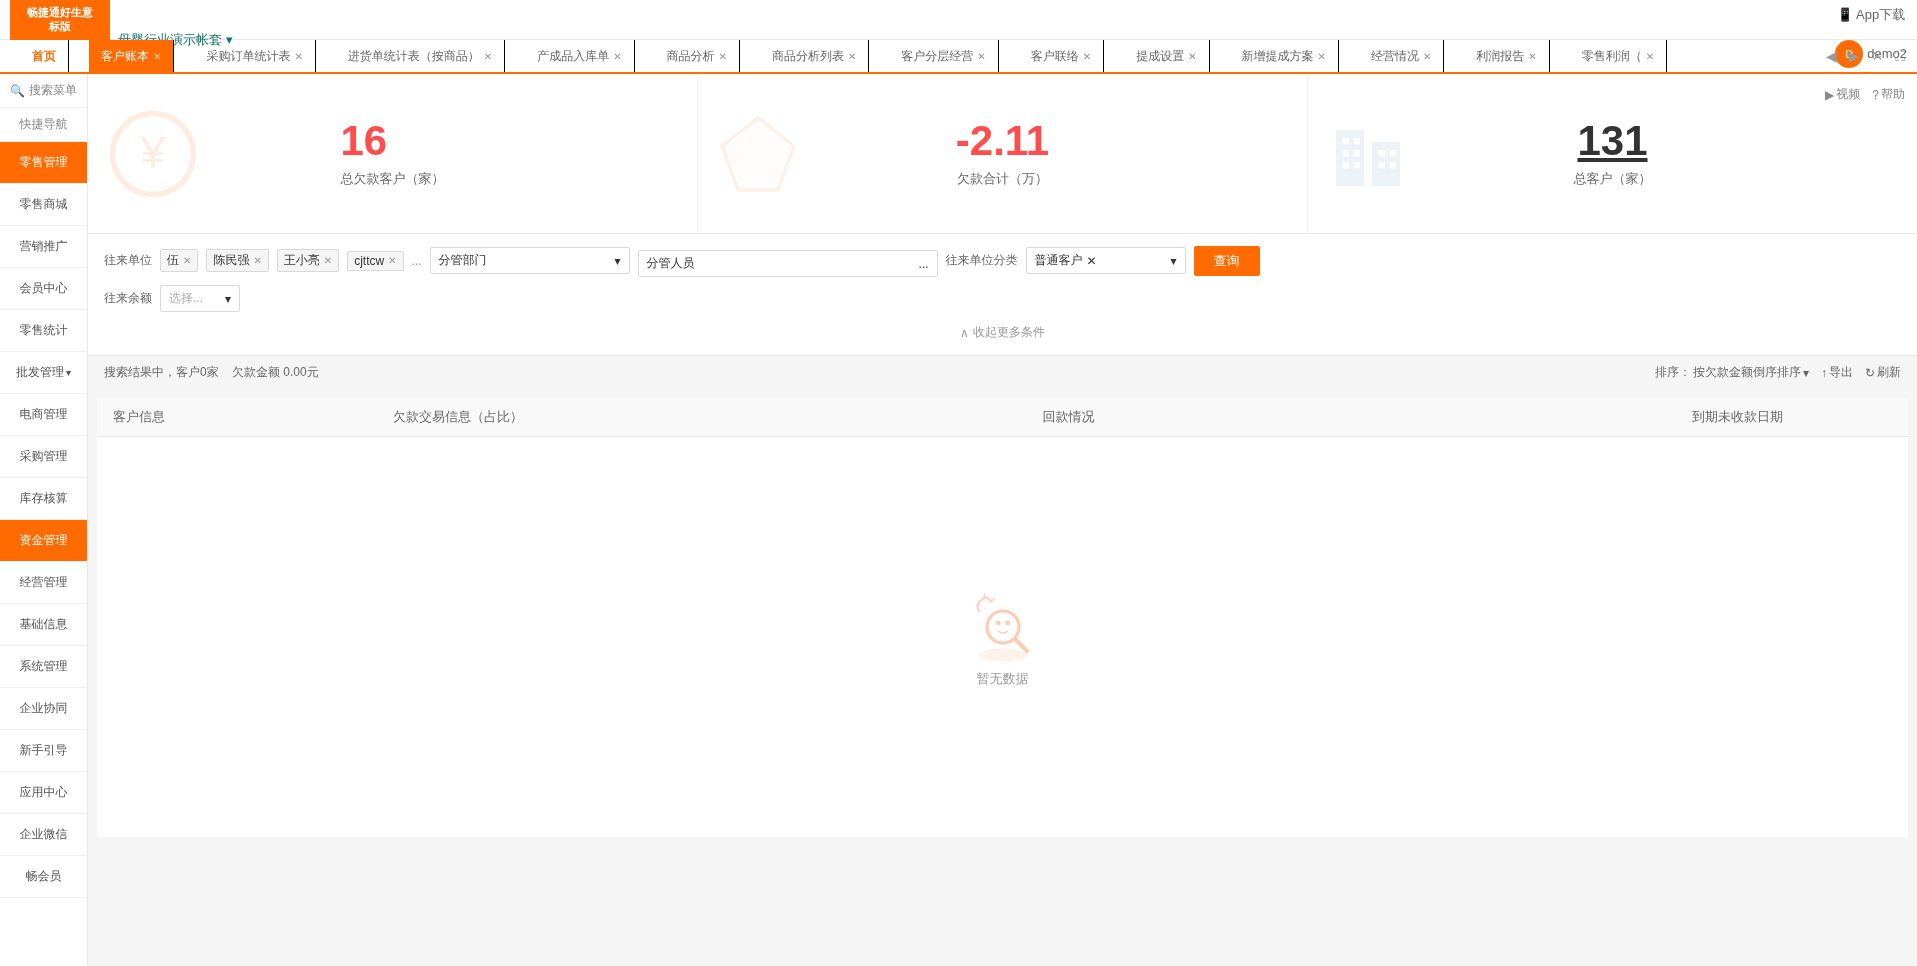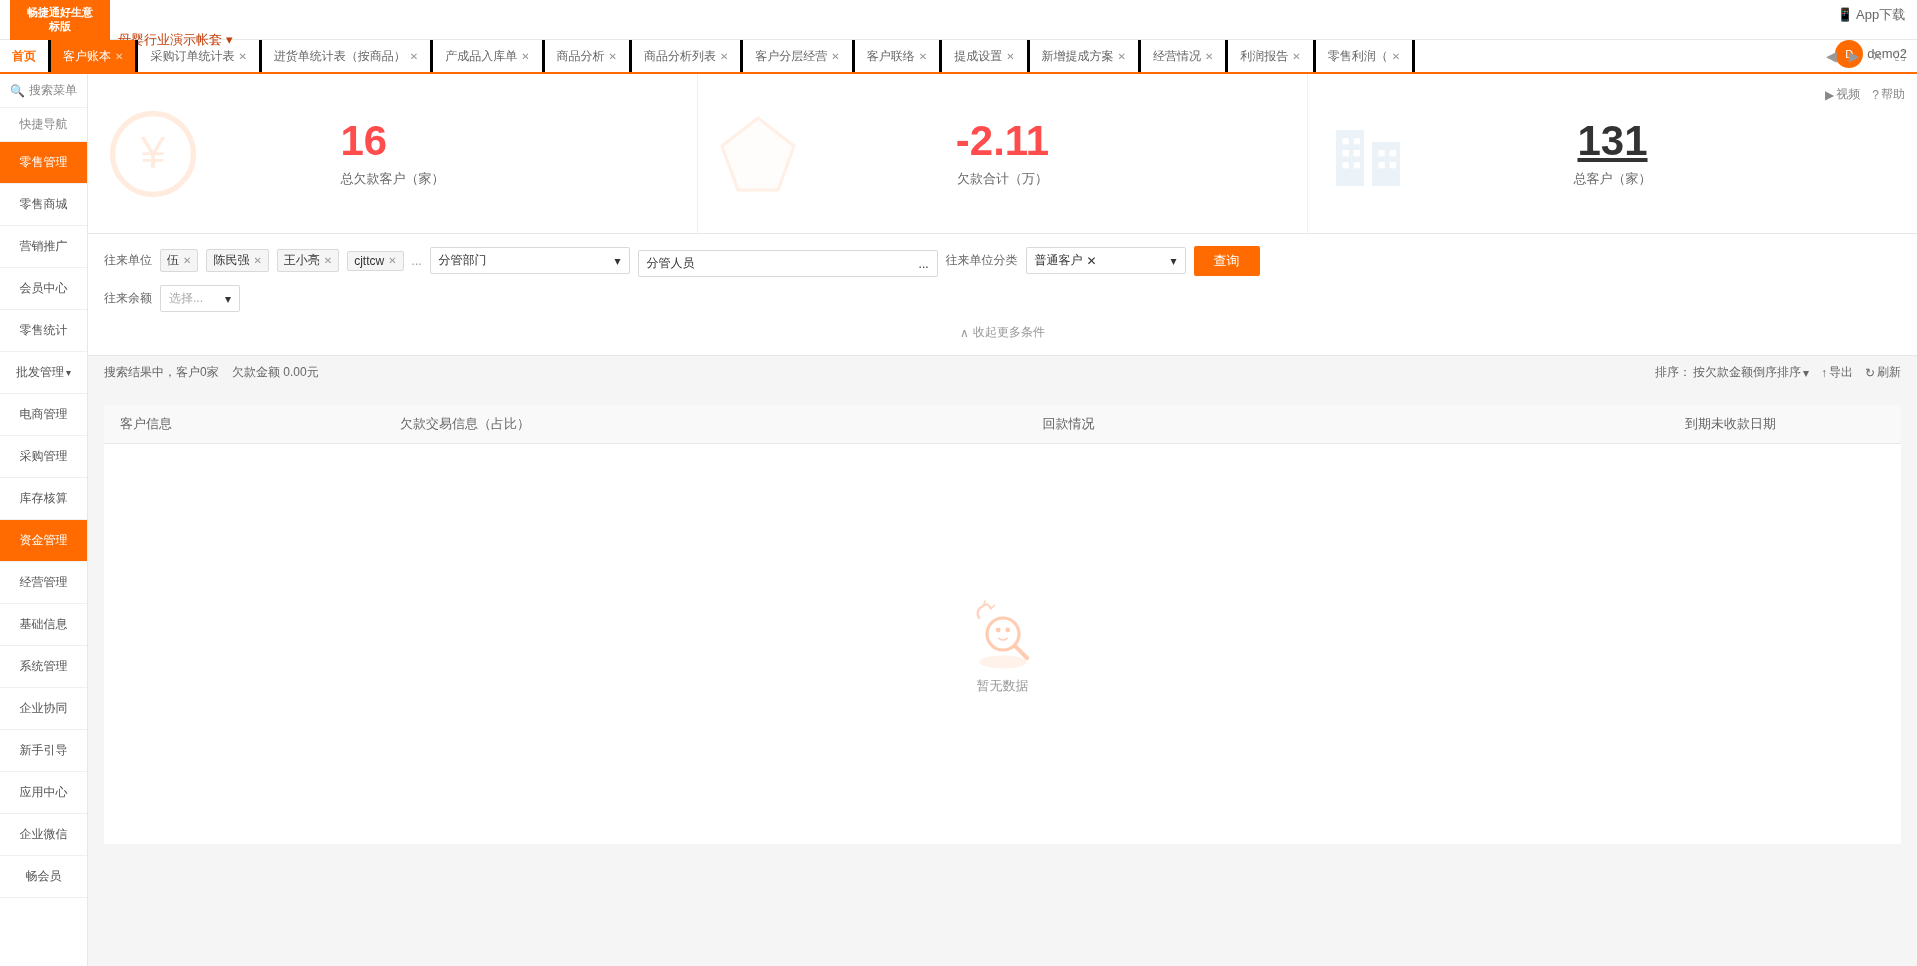--- a/index.html
+++ b/index.html
@@ -27,21 +27,21 @@
       font-size: 11px;
       font-weight: bold;
       flex-direction: column;
       line-height: 1.2;
     }
     .workspace-selector {
       display: flex;
       align-items: center;
       gap: 4px;
       font-size: 13px;
-      color: #c2410c;
+      color: #0f766e;
       cursor: pointer;
       margin-top: 40px;
     }
     .top-bar-right { display: flex; align-items: center; gap: 16px; font-size: 13px; color: #666; flex-direction: column; }
     .top-bar-right span { cursor: pointer; }
     .user-avatar {
       width: 28px; height: 28px;
       border-radius: 50%;
       background: #ff6b00;
       display: inline-flex; align-items: center; justify-content: center;
@@ -59,23 +59,24 @@
     }
     .nav-tab {
       height: 34px;
       padding: 0 12px;
       display: flex;
       align-items: center;
       gap: 4px;
       font-size: 12px;
       color: #666;
       cursor: pointer;
-      border-right: 3px solid #000000;
+      border-right: 1px solid #000000;
       white-space: nowrap;
       flex-shrink: 0;
+      margin-left: 20px;
     }
     .nav-tab.active {
       background: #ff6b00;
       color: #fff;
     }
     .nav-tab .close-x {
       font-size: 10px;
       color: inherit;
       opacity: 0.7;
     }
@@ -221,21 +222,21 @@
       align-items: center;
       justify-content: space-between;
       font-size: 12px;
       color: #666;
     }
     .results-actions { display: flex; align-items: center; gap: 12px; }
     .results-actions span { cursor: pointer; display: flex; align-items: center; gap: 2px; color: #666; }
     .sort-select { cursor: pointer; }
 
     
-    .data-table { background: #fff; margin: 16px; }
+    .data-table { background: #fff; margin: 9px; }
     .table-header {
       display: grid;
       grid-template-columns: 280px 1fr 1fr 200px;
       background: #f9f9f9;
       border-bottom: 1px solid #e8e8e8;
       padding: 10px 16px;
       font-size: 13px; color: #666; font-weight: normal;
     }
     .table-body { min-height: 400px; display: flex; align-items: center; justify-content: center; flex-direction: column; padding: 60px 0; }
     .empty-text { font-size: 13px; color: #999; }

